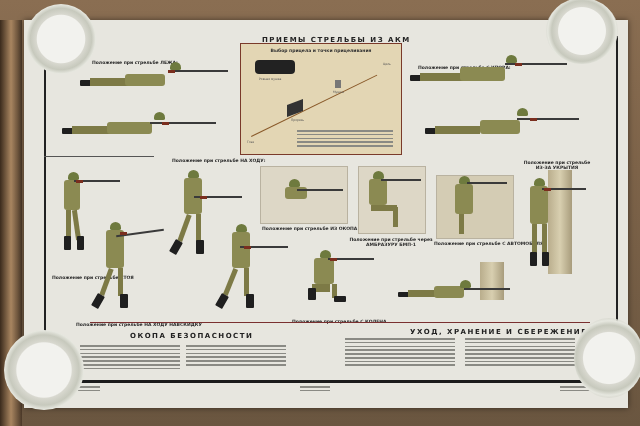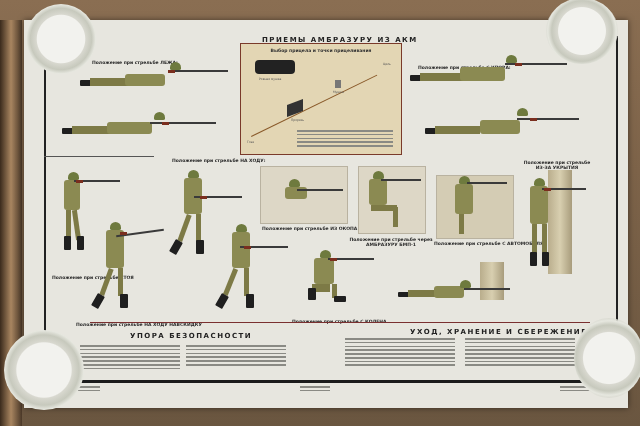--- a/index.html
+++ b/index.html
@@ -32,21 +32,21 @@
 </style>
 </head>
 <body>
 
 <div class="board"></div>
 <div class="tube"></div>
 
 <div class="poster"></div>
 <div class="frame"></div>
 
-<div class="title" style="left:262px;top:36px;">ПРИЕМЫ АМБРАЗУРУ ИЗ АКМ</div>
+<div class="title" style="left:262px;top:36px;">ПРИЕМЫ СТРЕЛЬБЫ ИЗ АКМ</div>
 
 <div class="diagram">
   <div class="dt">Выбор прицела и точки прицеливания</div>
   <div class="scope"></div>
   <div class="sub" style="left:18px;top:33px;">Ровная мушка</div>
   <div style="position:absolute;left:10px;top:92px;width:140px;height:1px;background:#8a5a2a;transform-origin:0 0;transform:rotate(-26deg);"></div>
   <div class="sub" style="left:142px;top:18px;">Цель</div>
   <div style="position:absolute;left:94px;top:36px;width:6px;height:8px;background:#777;"></div>
   <div class="sub" style="left:92px;top:46px;">Мушка</div>
   <div style="position:absolute;left:46px;top:58px;width:16px;height:12px;background:#333;transform:skewY(-20deg);"></div>
@@ -198,21 +198,21 @@
 <div class="tree" style="left:480px;top:262px;width:24px;height:38px;"></div>
 <div class="sol" style="left:398px;top:282px;">
   <div class="boot" style="left:0;top:10px;width:12px;height:5px;"></div>
   <div class="leg" style="left:10px;top:8px;width:30px;height:7px;"></div>
   <div class="body" style="left:36px;top:4px;width:30px;height:12px;"></div>
   <div class="helm" style="left:62px;top:-2px;"></div>
   <div class="rifle" style="left:66px;top:6px;width:46px;"></div>
 </div>
 
 <div class="rule" style="left:90px;top:322px;width:500px;height:1px;"></div>
-<div class="title" style="left:130px;top:332px;">УПОРА БЕЗОПАСНОСТИ</div>
+<div class="title" style="left:130px;top:332px;">ОКОПА БЕЗОПАСНОСТИ</div>
 <div class="title" style="left:410px;top:328px;">УХОД, ХРАНЕНИЕ И СБЕРЕЖЕНИЕ</div>
 
 <div class="textblock" style="left:80px;top:345px;width:100px;">
     <i></i>
     <i></i>
     <i></i>
     <i></i>
     <i></i>
     <i></i>
     <i></i>

